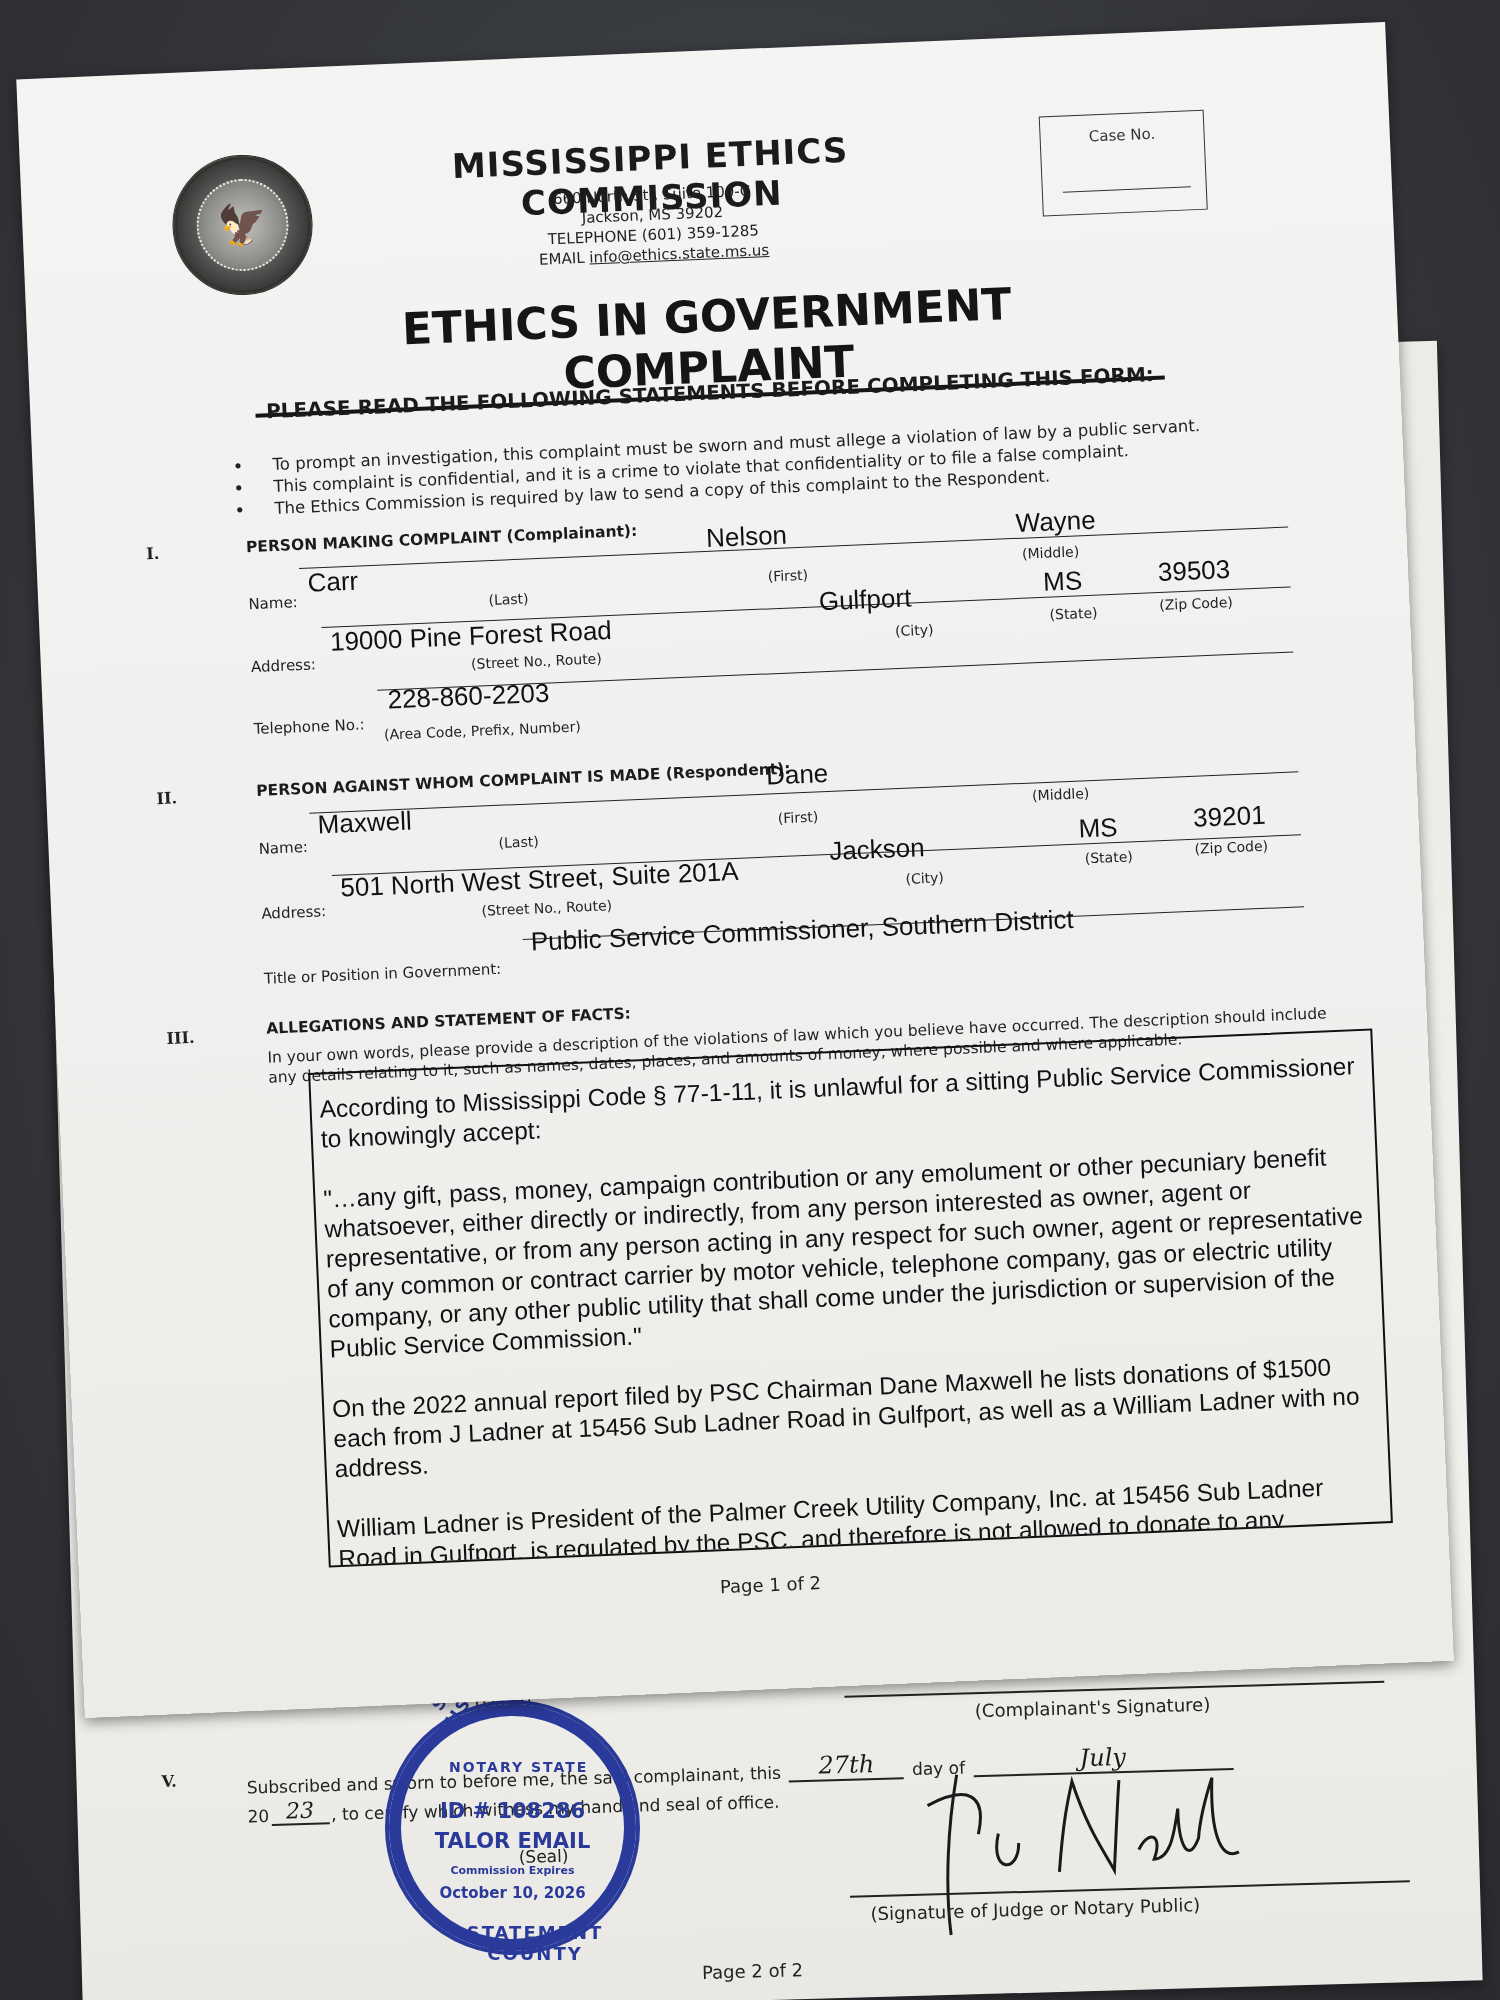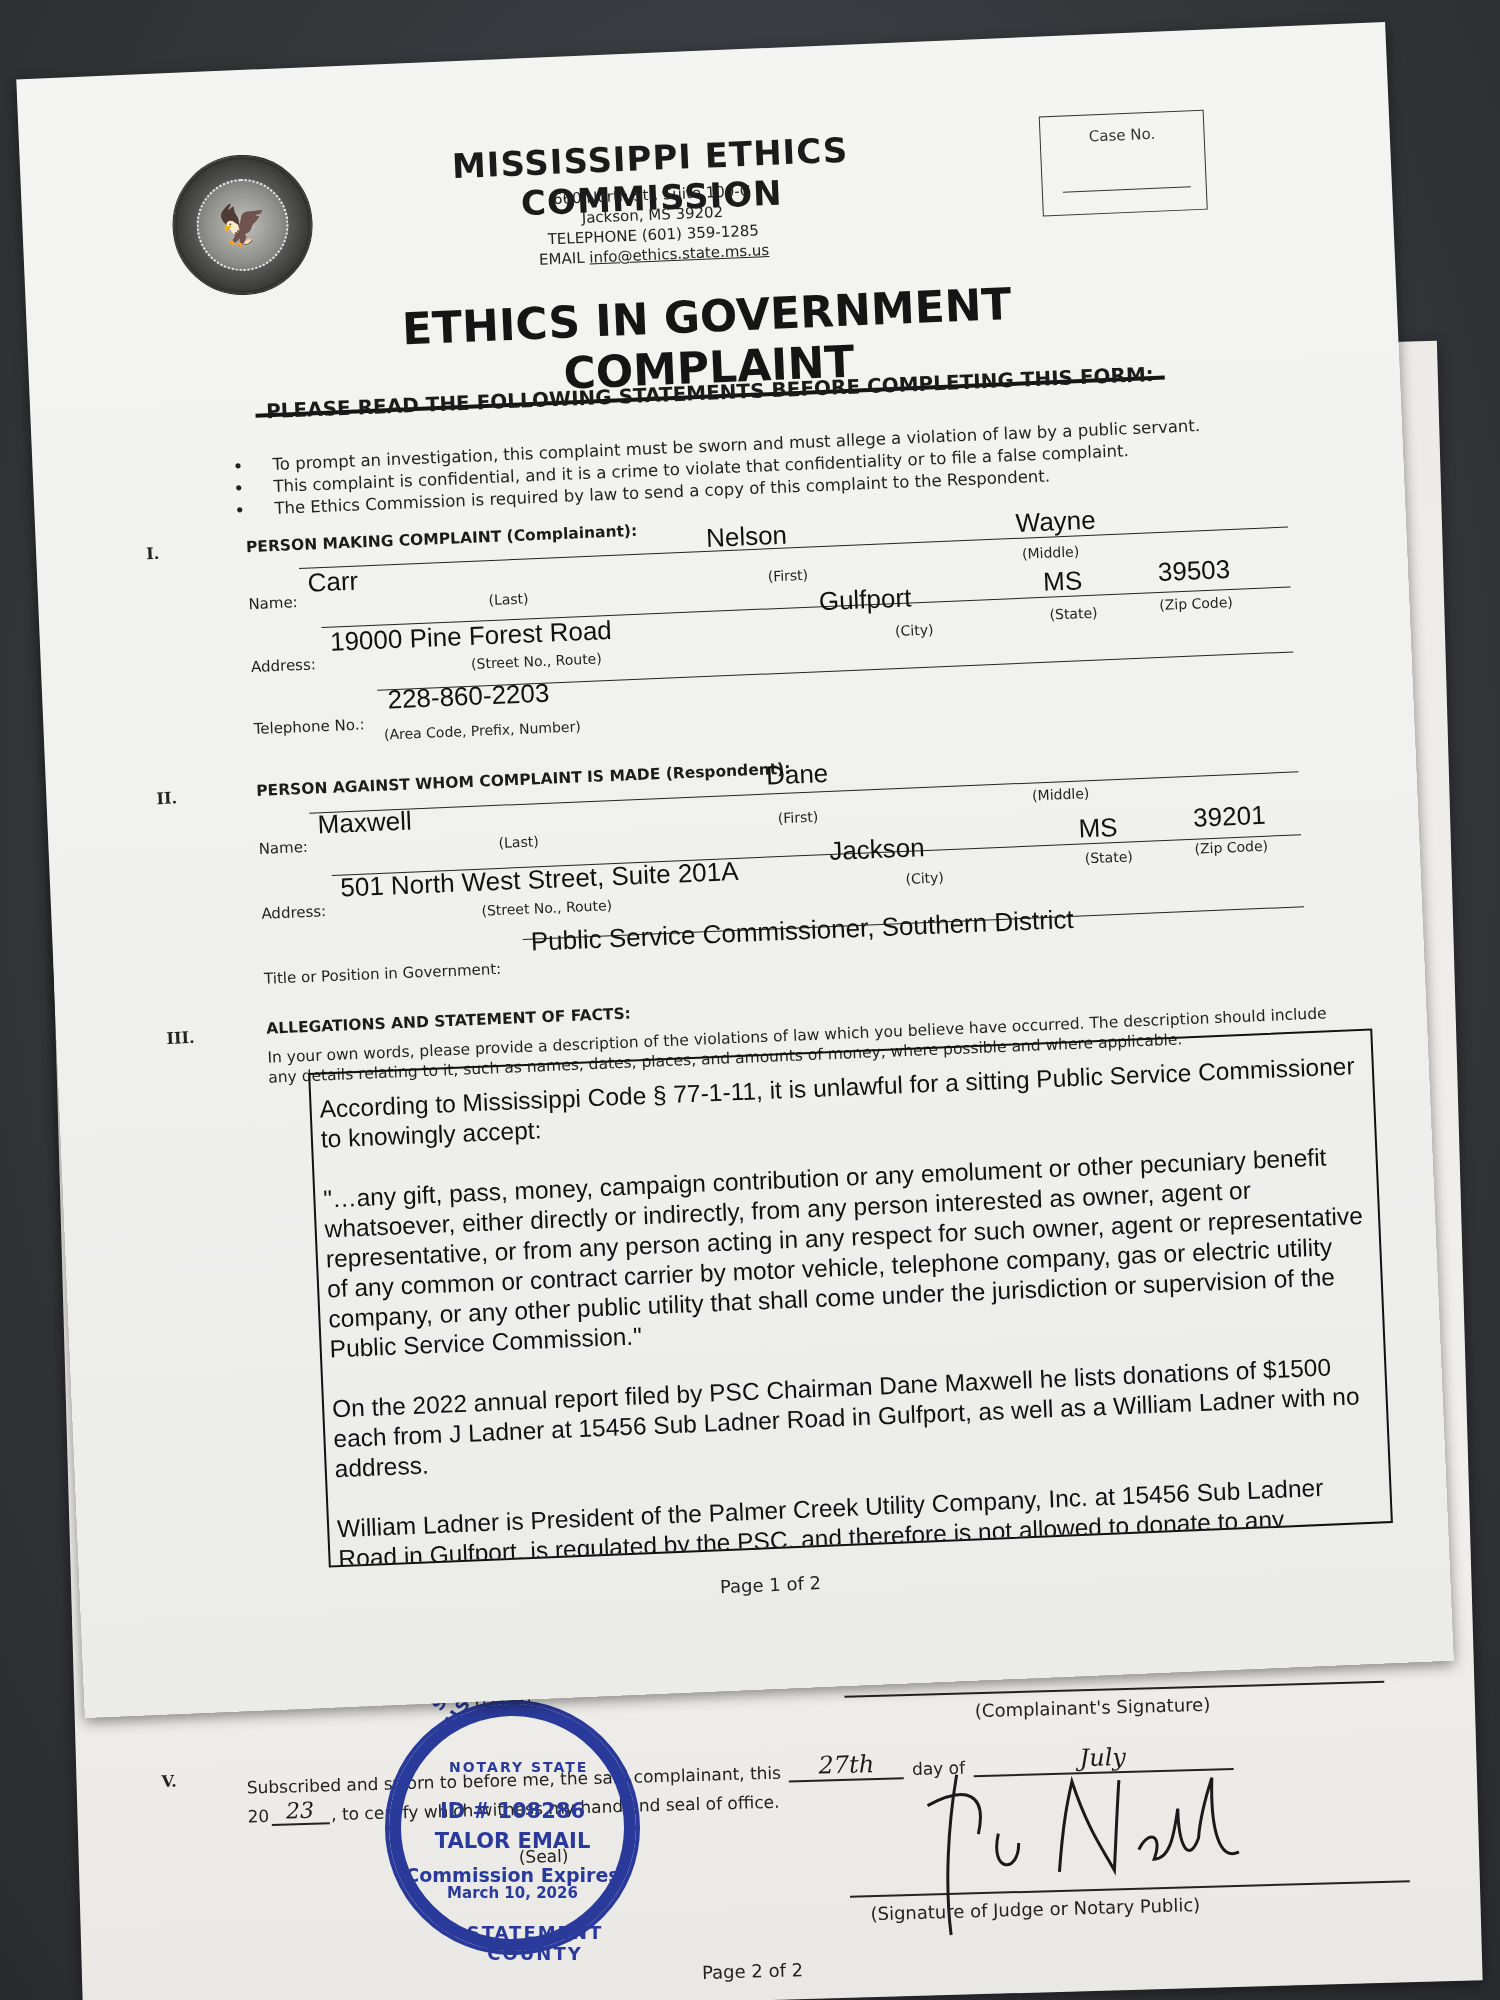--- a/index.html
+++ b/index.html
@@ -94,21 +94,21 @@
   
   .stamp {
     position: absolute; left: 385px; top: 1700px; width: 255px; height: 255px; border-radius: 50%;
     border: 4px solid #2a3a9a; color: #2a3a9a;
     font-family: "DejaVu Sans", sans-serif; font-weight: bold; text-align: center;
     box-shadow: inset 0 0 0 10px rgba(255,255,255,0), inset 0 0 0 12px #2a3a9a;
   }
   .stamp .ring-text { position: absolute; font-size: 17px; letter-spacing: 2px; }
   .stamp .id { position: absolute; left: 0; right: 0; top: 95px; font-size: 21px; }
   .stamp .name { position: absolute; left: 0; right: 0; top: 125px; font-size: 21px; }
-  .stamp .exp1 { position: absolute; left: 0; right: 0; top: 160px; font-size: 19px; }
+  .stamp .exp1 { position: absolute; left: 0; right: 0; top: 160px; font-size: 11px; }
   .stamp .exp2 { position: absolute; left: 0; right: 0; top: 180px; font-size: 15px; }
   .handwritten { font-family: "DejaVu Serif", serif; font-style: italic; color: #1a1a1a; position: absolute; }
   .signature { position: absolute; }
 </style>
 </head>
 <body>
 
 <div id="page2" class="paper">
   <span class="p2-faint" style="left:1290px; top:135px; color:#444; font-size:20px;">ne</span>
 
@@ -151,21 +151,21 @@
 
   <span class="page-label" style="left:620px; top:1600px;">Page 2 of 2</span>
 </div>
 
 <div class="stamp">
   <span class="ring-text" style="left:20px; top:40px; transform:rotate(-55deg); transform-origin:left;">STATE OF MISSISSIPPI</span>
   <span class="ring-text" style="left:60px; top:55px; font-size:14px;">NOTARY STATE</span>
   <div class="id">ID # 108286</div>
   <div class="name">TALOR EMAIL</div>
   <div class="exp1">Commission Expires</div>
-  <div class="exp2">March 10, 2026</div>
+  <div class="exp2">October 10, 2026</div>
   <span class="ring-text" style="left:45px; top:218px; font-size:18px;">STATEMENT COUNTY</span>
 </div>
 
 <div id="page1" class="paper">
 
   <div class="abs seal">
     <div class="seal-inner">🦅</div>
   </div>
 
   <div class="abs org-title">MISSISSIPPI ETHICS COMMISSION</div>

